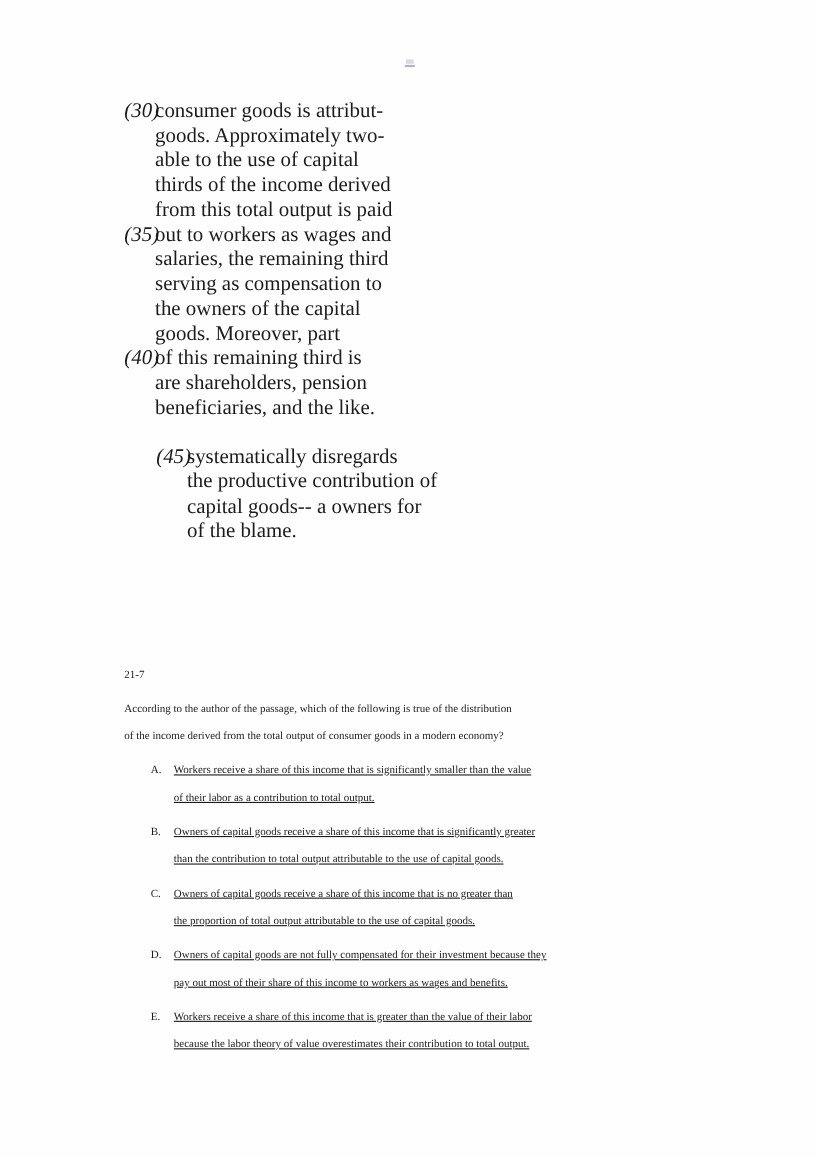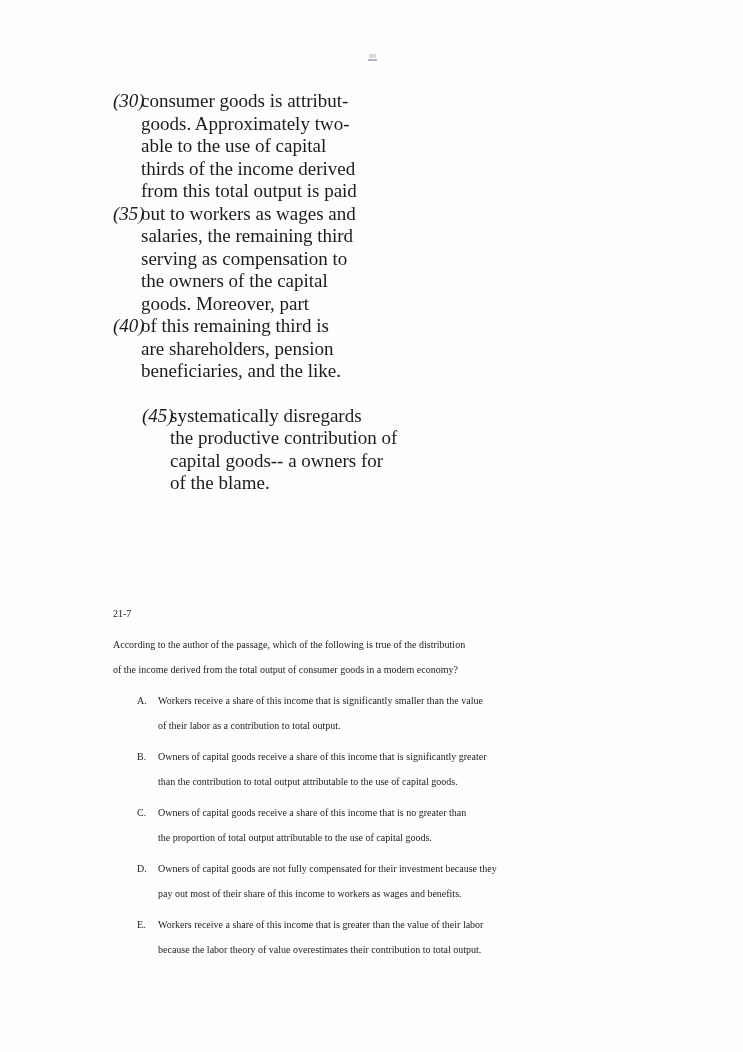--- a/index.html
+++ b/index.html
@@ -61,21 +61,21 @@
     line-height: 25px;
     margin-top: 45px;
   }
   .qnum { white-space: nowrap; }
   .stem { margin-top: 6px; margin-bottom: 6px; }
   .stem-line { white-space: nowrap; }
   .choices { margin-left: 24px; }
   .choice { display: flex; margin-bottom: 6px; }
   .choice-letter { flex: none; width: 21px; }
   .choice-body { flex: none; }
-  .choice-line { white-space: nowrap; }
+  .choice-line { white-space: nowrap; text-decoration: underline; }
 </style>
 </head>
 <body>
 
 <div class="page">
 
   <div class="artifact">
     <div class="a1"></div>
     <div class="a2"></div>
   </div>

